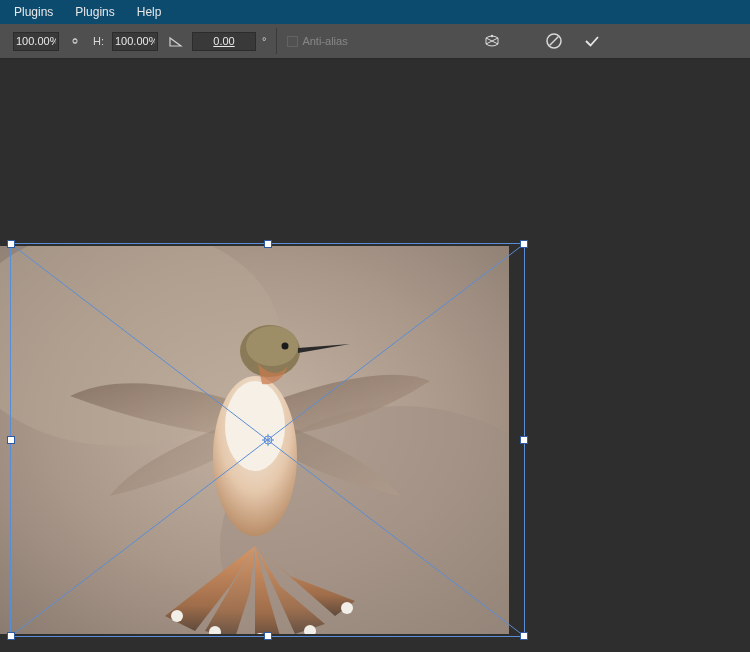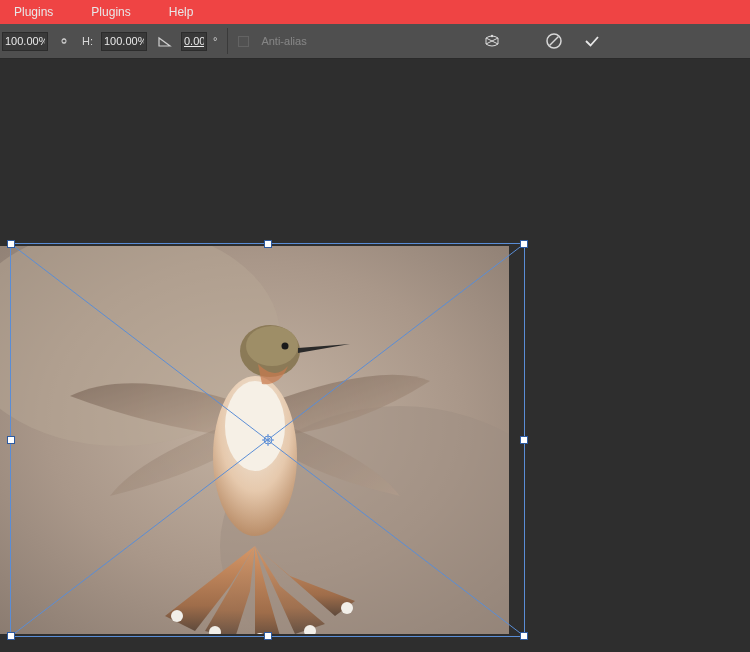--- a/index.html
+++ b/index.html
@@ -9,54 +9,54 @@
     background: #2e2e2e;
     font-family: "Segoe UI", Tahoma, sans-serif;
     font-size: 12px;
     color: #e8e8e8;
     overflow: hidden;
   }
 
   
   .menubar {
     height: 24px;
-    background: #ef4444;
+    background: #0c4a6e;
     display: flex;
     align-items: center;
     padding: 0 4px;
-    gap: 18px;
+    gap: 2px;
   }
   .menubar .menu-item {
     padding: 2px 10px;
     font-size: 12px;
     cursor: default;
   }
 
   
   .optionsbar {
     height: 35px;
     background: #4f4f4f;
     border-bottom: 1px solid #2a2a2a;
     display: flex;
     align-items: center;
-    padding: 0 2px;
+    padding: 0 13px;
     gap: 6px;
     position: relative;
   }
   .num-input {
     width: 46px;
     height: 19px;
     background: #393939;
     border: 1px solid #2c2c2c;
     color: #e8e8e8;
     font-size: 11px;
     text-align: center;
     padding: 0 2px;
   }
-  .num-input.narrow { width: 26px; text-decoration: underline; }
+  .num-input.narrow { width: 64px; text-decoration: underline; }
 
   .link-btn {
     width: 20px;
     height: 20px;
     display: flex;
     align-items: center;
     justify-content: center;
     color: #d0d0d0;
   }
   .lbl {
@@ -70,21 +70,21 @@
   }
   .sep {
     width: 1px;
     height: 26px;
     background: #3a3a3a;
     margin: 0 4px;
   }
   .aa-wrap {
     display: flex;
     align-items: center;
-    gap: 12px;
+    gap: 4px;
     opacity: 0.35;
   }
   .aa-checkbox {
     width: 11px;
     height: 11px;
     border: 1px solid #888;
     background: #555;
   }
   .aa-label { font-size: 11px; }
   .icon-btn {

